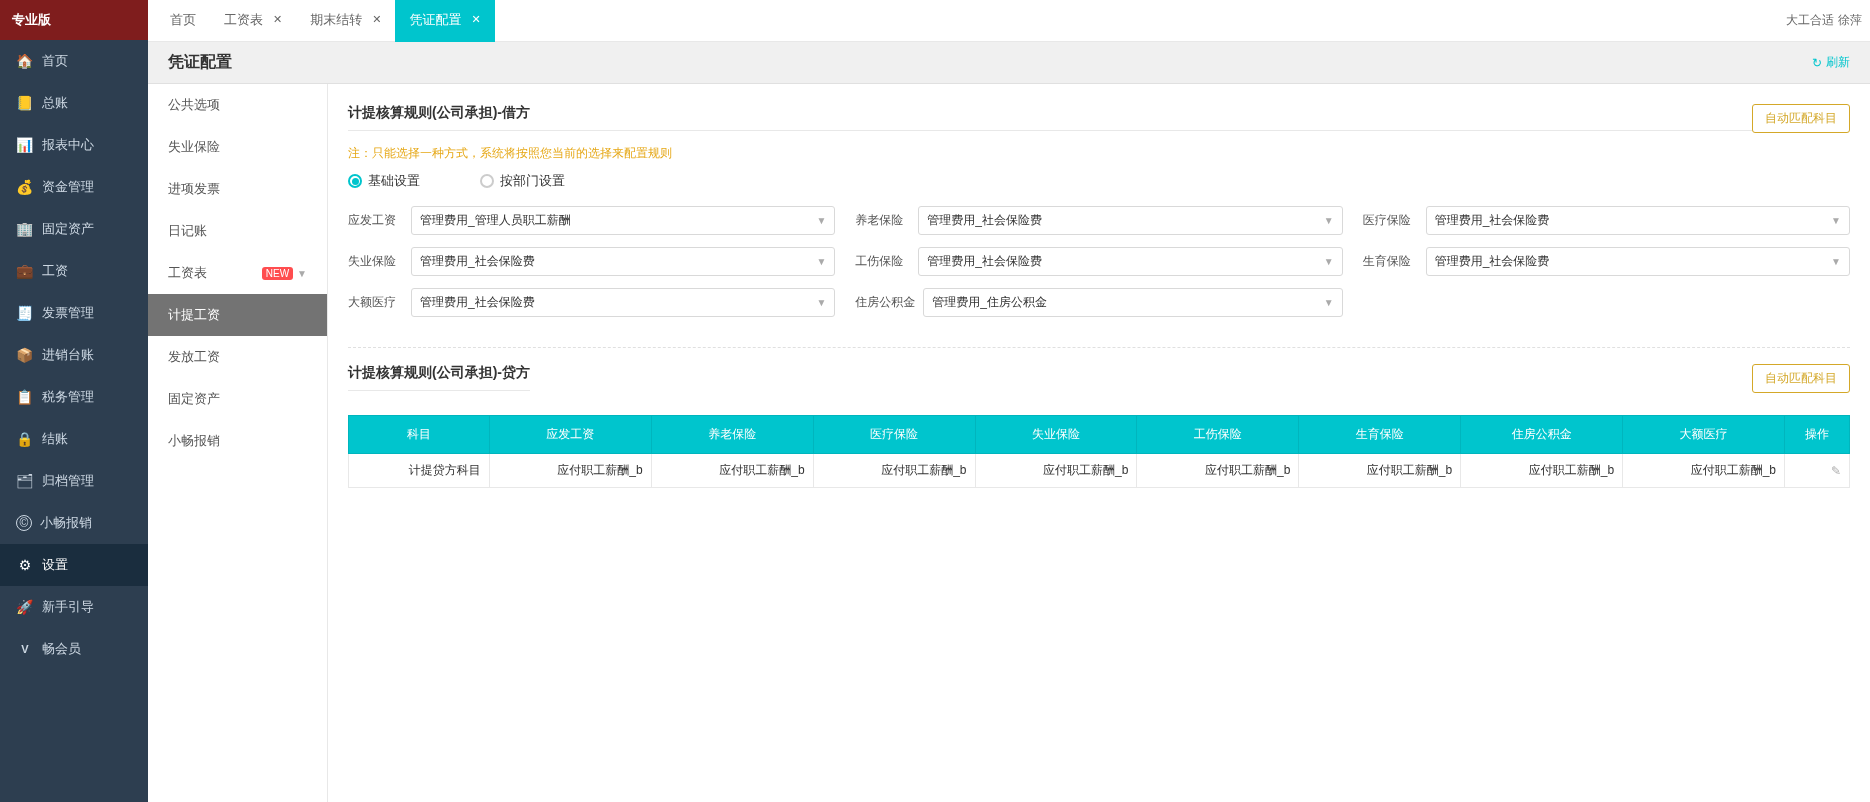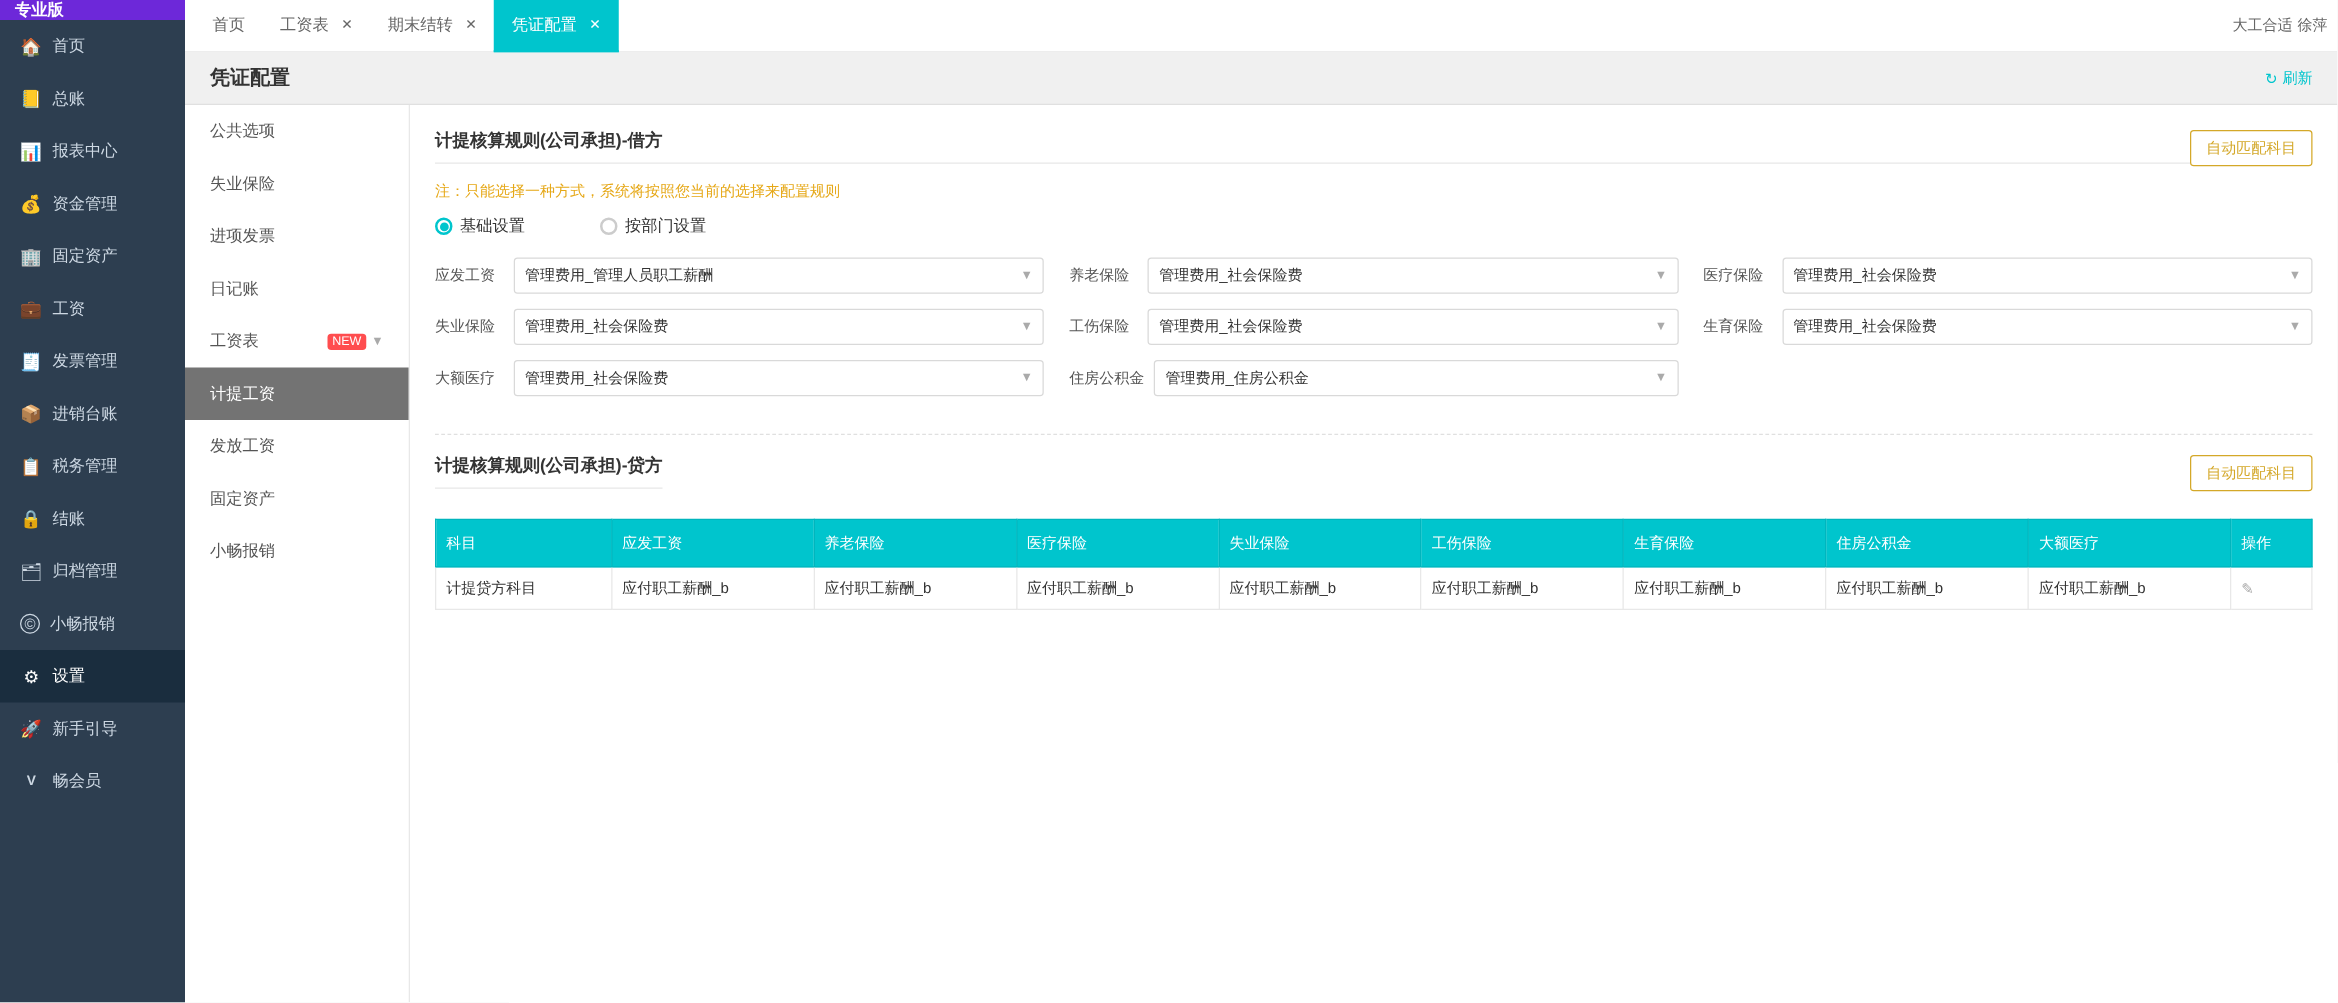--- a/index.html
+++ b/index.html
@@ -1,20 +1,20 @@
 <!DOCTYPE html>
 <html><head>
   <meta charset="utf-8">
   <style>
     * { box-sizing: border-box; margin: 0; padding: 0; }
     body { font-family: 'Microsoft YaHei', Arial, sans-serif; font-size: 13px; color: #333; display: flex; height: 802px; overflow: hidden; background: #f5f5f5; }
 
     
     .sidebar { width: 148px; background: #2d3e50; display: flex; flex-direction: column; height: 100%; flex-shrink: 0; }
-    .sidebar-brand { background: #6d28d9; padding: 8px 12px; font-size: 13px; color: #fff; font-weight: bold; height: 16px; display: flex; align-items: center; }
+    .sidebar-brand { background: #7f1d1d; padding: 8px 12px; font-size: 13px; color: #fff; font-weight: bold; height: 40px; display: flex; align-items: center; }
     .sidebar-item { display: flex; align-items: center; gap: 8px; padding: 12px 16px; color: #cdd8e3; cursor: pointer; font-size: 13px; }
     .sidebar-item.active { background: #1a2d3e; color: #fff; }
     .sidebar-icon { width: 18px; height: 18px; display: flex; align-items: center; justify-content: center; font-size: 14px; flex-shrink: 0; }
 
     
     .main { flex: 1; display: flex; flex-direction: column; overflow: hidden; }
 
     
     .topbar { background: #fff; border-bottom: 1px solid #e8e8e8; display: flex; align-items: center; padding: 0 8px; height: 42px; flex-shrink: 0; }
     .tab { padding: 0 14px; height: 42px; display: flex; align-items: center; gap: 6px; color: #666; cursor: pointer; border-bottom: 2px solid transparent; font-size: 13px; }
@@ -59,22 +59,22 @@
     .form-label { font-size: 12px; color: #555; white-space: nowrap; min-width: 55px; }
     .form-select { flex: 1; border: 1px solid #d9d9d9; border-radius: 3px; padding: 5px 8px; font-size: 12px; color: #333; background: #fff; display: flex; align-items: center; justify-content: space-between; cursor: pointer; min-width: 180px; }
     .form-select-text { flex: 1; overflow: hidden; text-overflow: ellipsis; white-space: nowrap; font-size: 12px; }
     .chevron { color: #aaa; font-size: 10px; flex-shrink: 0; }
 
     
     .auto-match-btn { background: #fff; border: 1px solid #d4a829; color: #d4a829; padding: 5px 12px; border-radius: 3px; cursor: pointer; font-size: 12px; white-space: nowrap; }
 
     
     .data-table { width: 100%; border-collapse: collapse; margin-top: 10px; }
-    .data-table th { background: #00c5cd; color: #fff; padding: 10px 8px; text-align: left; font-size: 12px; font-weight: normal; border: 1px solid #00b5bd; }
-    .data-table td { padding: 8px; border: 1px solid #e8e8e8; font-size: 12px; color: #333; text-align: left; background: #fff; }
+    .data-table th { background: #00c5cd; color: #fff; padding: 10px 8px; text-align: center; font-size: 12px; font-weight: normal; border: 1px solid #00b5bd; }
+    .data-table td { padding: 8px; border: 1px solid #e8e8e8; font-size: 12px; color: #333; text-align: right; background: #fff; }
 
     .divider { border: none; border-top: 1px dashed #e0e0e0; margin: 16px 0; }
 
     .edit-icon { color: #aaa; cursor: pointer; }
   </style>
 </head>
 <body>
 
 <div class="sidebar">
   <div class="sidebar-brand">专业版</div>

